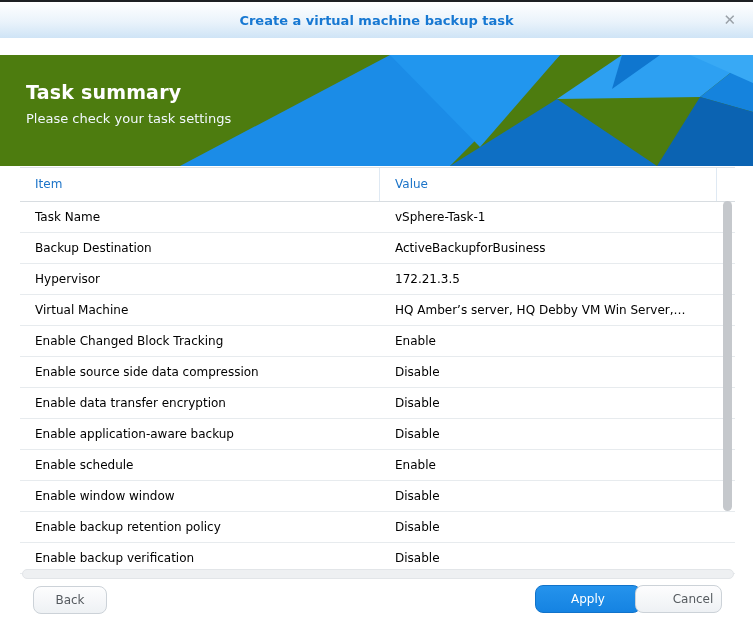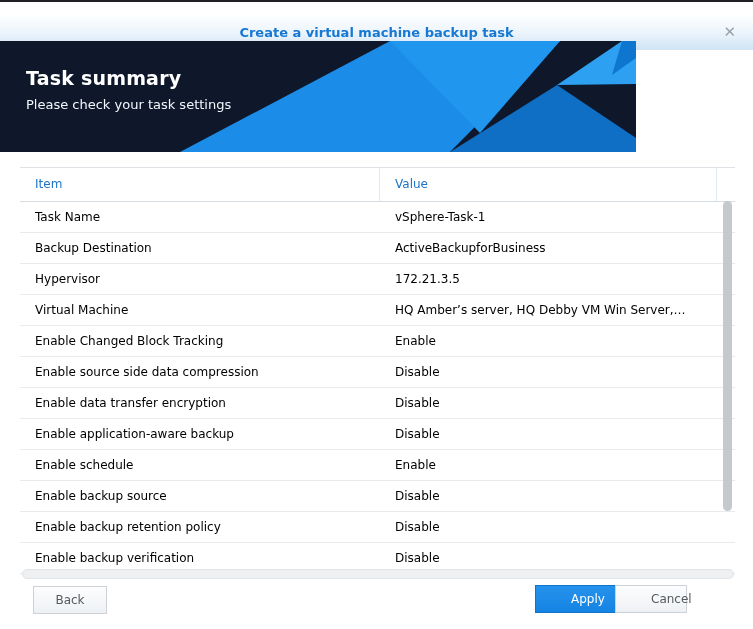--- a/index.html
+++ b/index.html
@@ -6,34 +6,34 @@
   .window {
     position:relative; width:753px; height:629px; overflow:hidden;
     background:#ffffff;
     font-family:"DejaVu Sans","Liberation Sans",sans-serif;
   }
   
   .top-strip { position:absolute; top:0; left:0; width:753px; height:2px; background:#1e2023; }
 
   
   .titlebar {
-    position:absolute; top:14px; left:0; width:753px; height:36px;
+    position:absolute; top:2px; left:0; width:753px; height:36px;
     background:linear-gradient(#ffffff 0%, #eaf3fb 55%, #cfe4f6 100%);
     display:flex; align-items:center; justify-content:center;
   }
   .titlebar .title { font-size:13px; font-weight:bold; color:#1778d2; }
   .close {
     position:absolute; right:17px; top:50%; transform:translateY(-50%);
     color:#9aa1a8; font-size:15px; line-height:1; cursor:pointer; user-select:none;
   }
 
   
   .banner {
-    position:absolute; top:41px; left:0; width:636px; height:111px;
-    background:#0f172a; overflow:hidden;
+    position:absolute; top:55px; left:0; width:753px; height:111px;
+    background:#4d7c0f; overflow:hidden;
   }
   .banner svg { position:absolute; top:0; left:0; }
   .banner-text { position:relative; padding:26px 0 0 26px; color:#ffffff; }
   .banner-heading { font-size:19px; font-weight:bold; letter-spacing:.2px; }
   .banner-sub { font-size:13px; margin-top:8px; color:#f2f8fe; }
 
   
   .table { position:absolute; top:167px; left:20px; width:715px; }
   .thead {
     display:flex; height:33px; align-items:center;
@@ -57,30 +57,30 @@
   .hscroll {
     position:absolute; top:569px; left:22px; width:712px; height:10px;
     background:#eef0f2; border:1px solid #e2e5e8; border-radius:6px;
     box-sizing:border-box; cursor:pointer;
   }
 
   
   .btn {
     position:absolute; height:28px; font-size:12px; color:#555a5f;
     background:linear-gradient(#fdfdfe, #eef1f4);
-    border:1px solid #ccd2d8; border-radius:0;
+    border:1px solid #ccd2d8; border-radius:8px;
     font-family:inherit; cursor:pointer;
   }
   .btn-back   { left:33px;  top:586px; width:74px; }
   .btn-apply  {
     left:535px; top:585px; width:106px;
     background:linear-gradient(#2593ec, #1583e2);
     border:1px solid #1173ca; color:#ffffff; font-weight:normal;
   }
-  .btn-cancel { left:615px; top:585px; width:72px;padding-left:35px; }
+  .btn-cancel { left:635px; top:585px; width:87px;padding-left:35px; }
 </style>
 </head>
 <body>
 
 <div class="window">
 
   <div class="top-strip"></div>
 
   <div class="titlebar">
     <span class="title">Create a virtual machine backup task</span>
@@ -150,21 +150,21 @@
           <div class="tcell item">Enable application-aware backup</div>
           <div class="tcell value">Disable</div>
           <div class="tcell spacer"></div>
         </div>
         <div class="trow">
           <div class="tcell item">Enable schedule</div>
           <div class="tcell value">Enable</div>
           <div class="tcell spacer"></div>
         </div>
         <div class="trow">
-          <div class="tcell item">Enable backup source</div>
+          <div class="tcell item">Enable window window</div>
           <div class="tcell value">Disable</div>
           <div class="tcell spacer"></div>
         </div>
         <div class="trow">
           <div class="tcell item">Enable backup retention policy</div>
           <div class="tcell value">Disable</div>
           <div class="tcell spacer"></div>
         </div>
         <div class="trow">
           <div class="tcell item">Enable backup verification</div>

